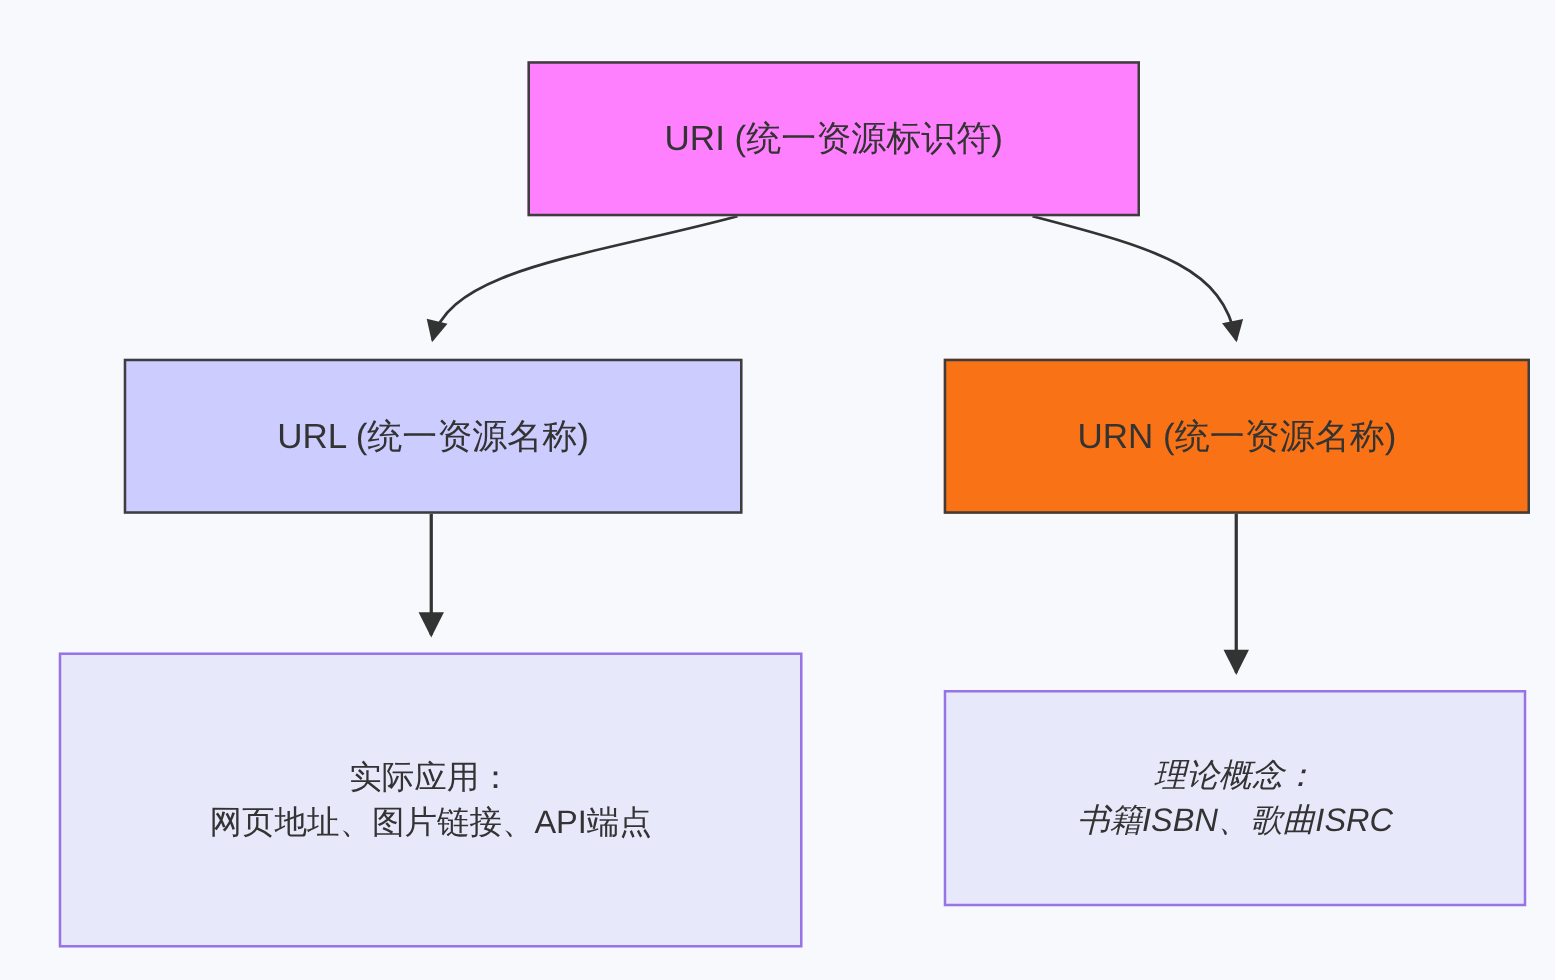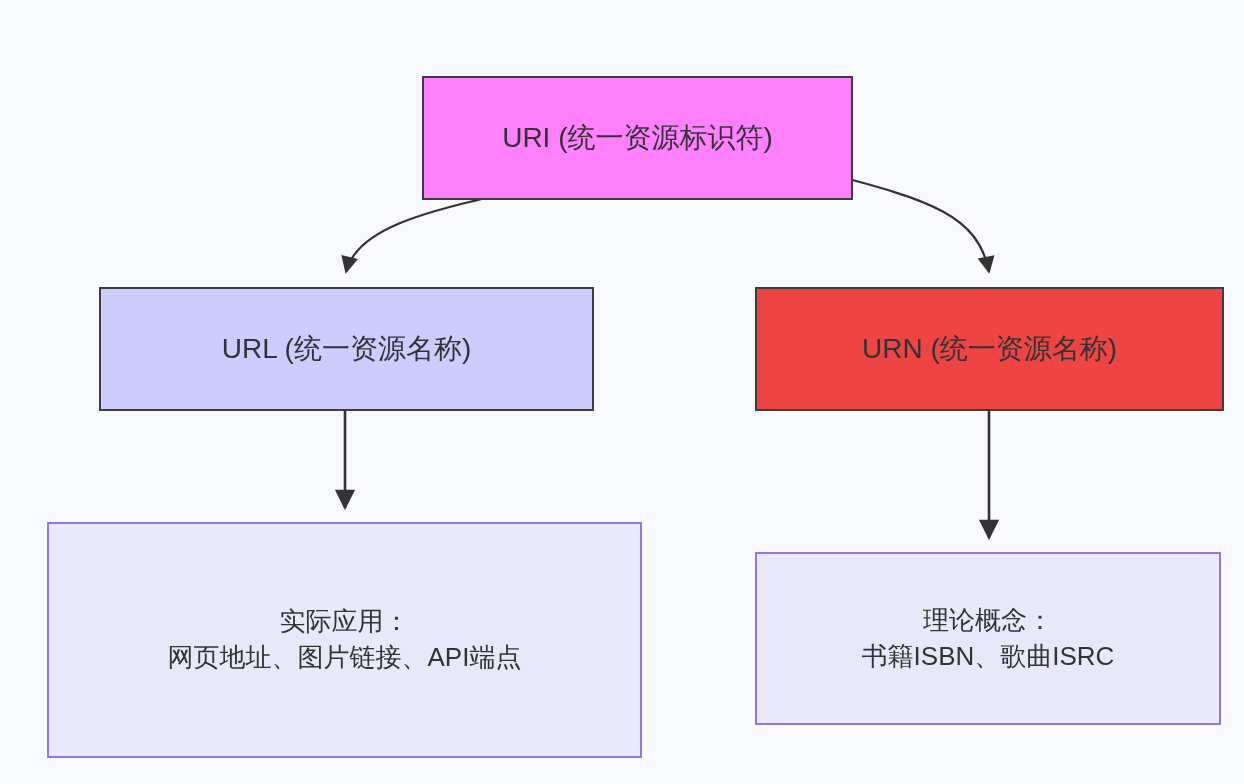--- a/index.html
+++ b/index.html
@@ -46,23 +46,22 @@
   }
   .node-leaf {
     border: 2px solid #9673e6;
     font-size: 26px;
     padding: 0 14px;
   }
   
   #node-uri {
     left: 422px;
     top: 49px;
-    width: 431px;
+    width: 490px;
     height: 124px;
-    margin-top: 27px;
   }
   #node-url {
     left: 99px;
     top: 287px;
     width: 495px;
     height: 124px;
   }
   #node-urn {
     left: 755px;
     top: 287px;
@@ -73,20 +72,21 @@
     left: 47px;
     top: 522px;
     width: 595px;
     height: 236px;
   }
   #node-urn-examples {
     left: 755px;
     top: 552px;
     width: 466px;
     height: 173px;
+    font-style: italic;
   }
   .node-text {
     display: block;
     white-space: pre-line;
   }
 </style>
 </head>
 <body>
 
 <div id="diagram-canvas">
@@ -108,21 +108,21 @@
   </svg>
 
   <div class="node node-title" id="node-uri" style="background:#ff80ff;">
     <span class="node-text">URI (统一资源标识符)</span>
   </div>
 
   <div class="node node-title" id="node-url" style="background:#ccccff;">
     <span class="node-text">URL (统一资源名称)</span>
   </div>
 
-  <div class="node node-title" id="node-urn" style="background:#ef4444;">
+  <div class="node node-title" id="node-urn" style="background:#f97316;">
     <span class="node-text">URN (统一资源名称)</span>
   </div>
 
   <div class="node node-leaf" id="node-url-examples" style="background:#e8e8fb;">
     <span class="node-text">实际应用：
 网页地址、图片链接、API端点</span>
   </div>
 
   <div class="node node-leaf" id="node-urn-examples" style="background:#e8e8fb;">
     <span class="node-text">理论概念：

